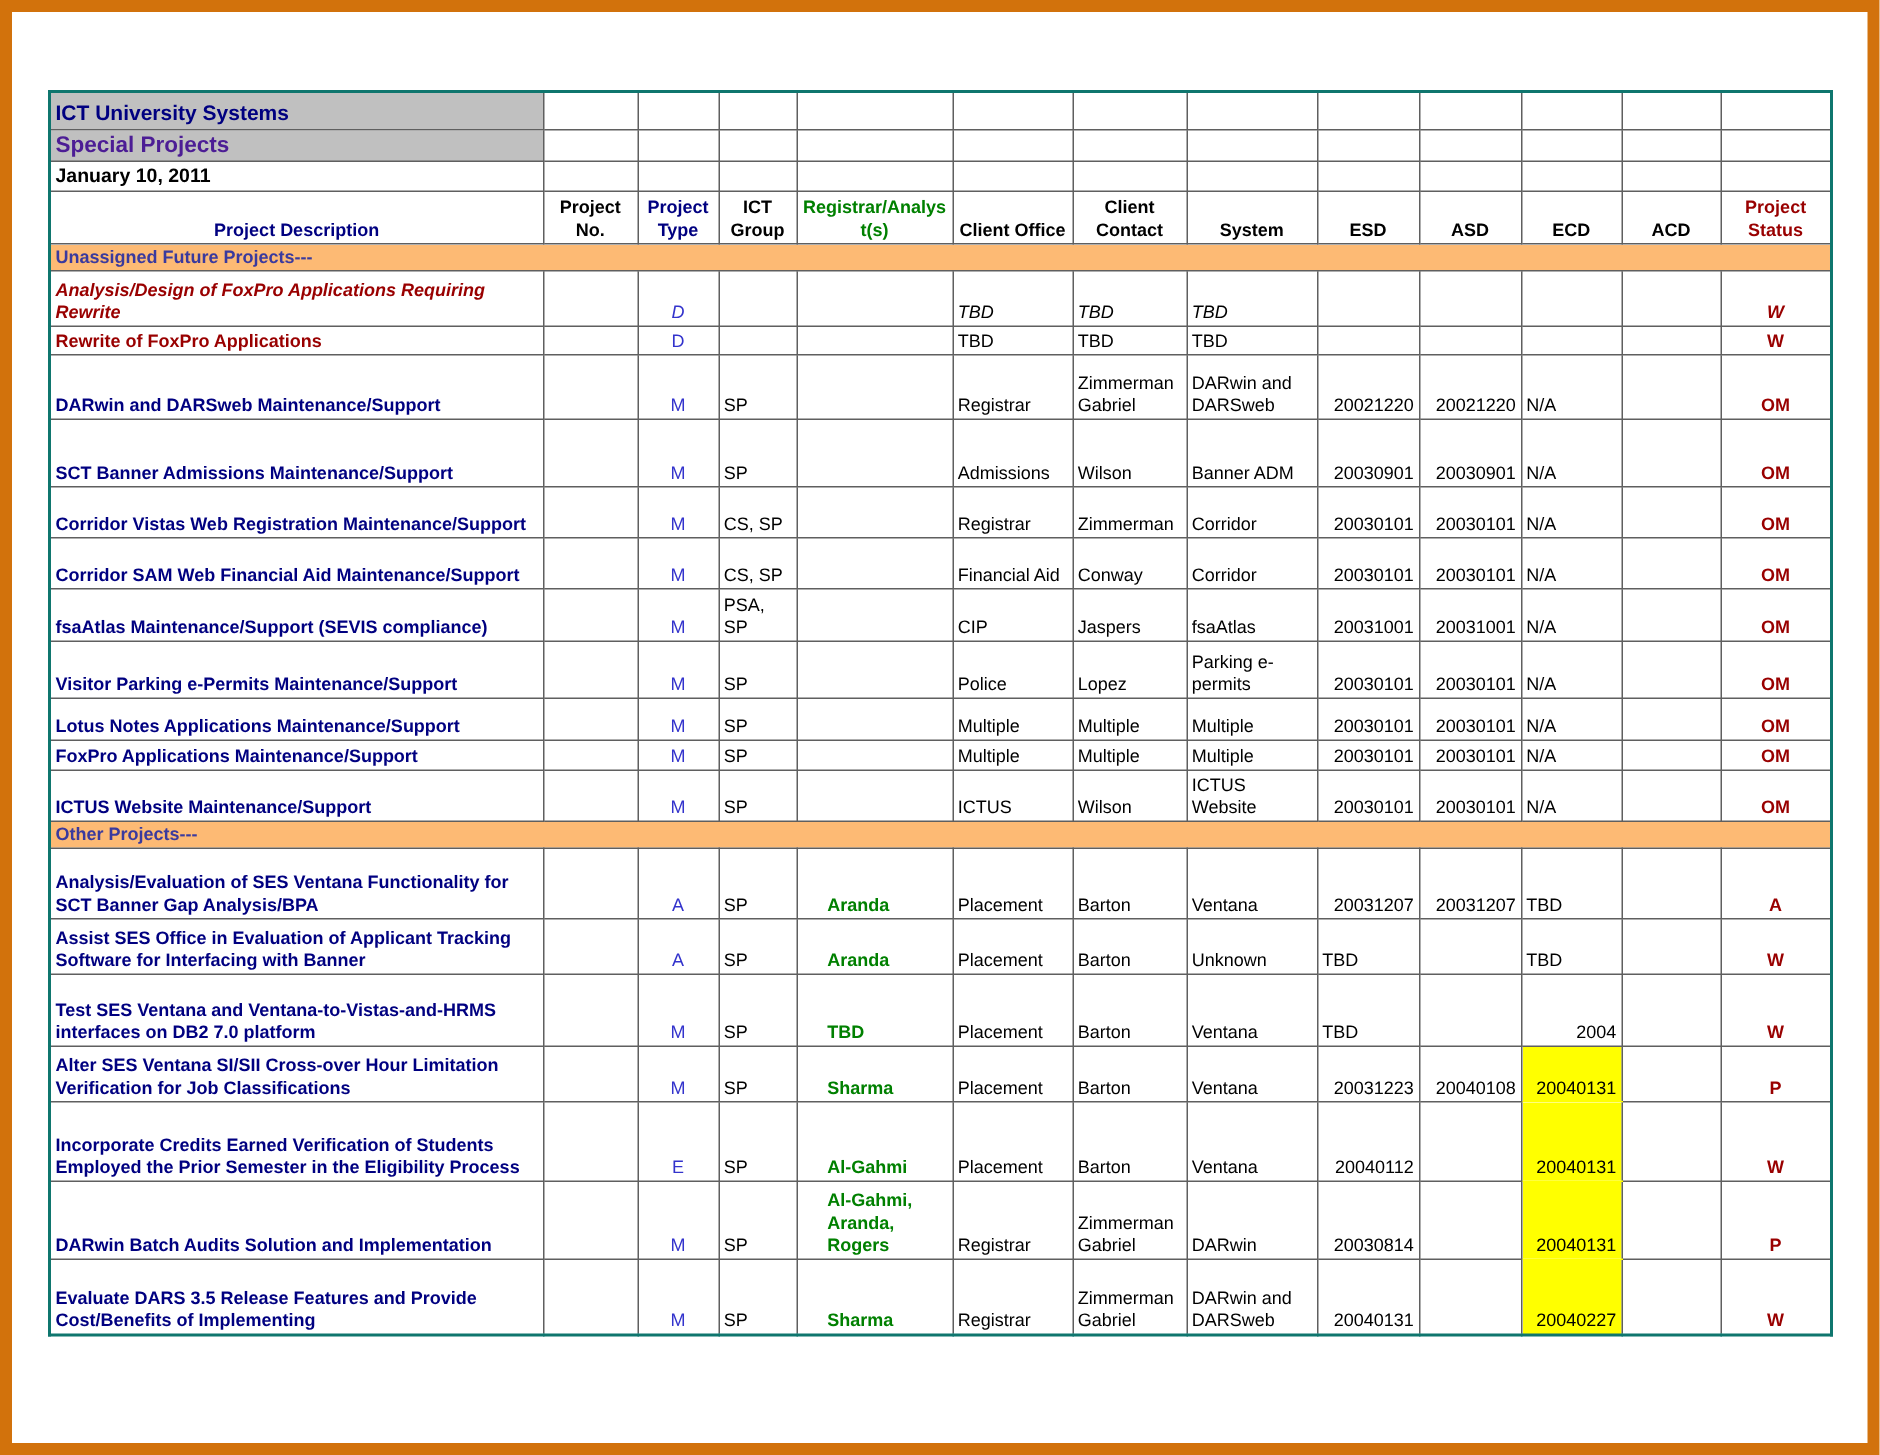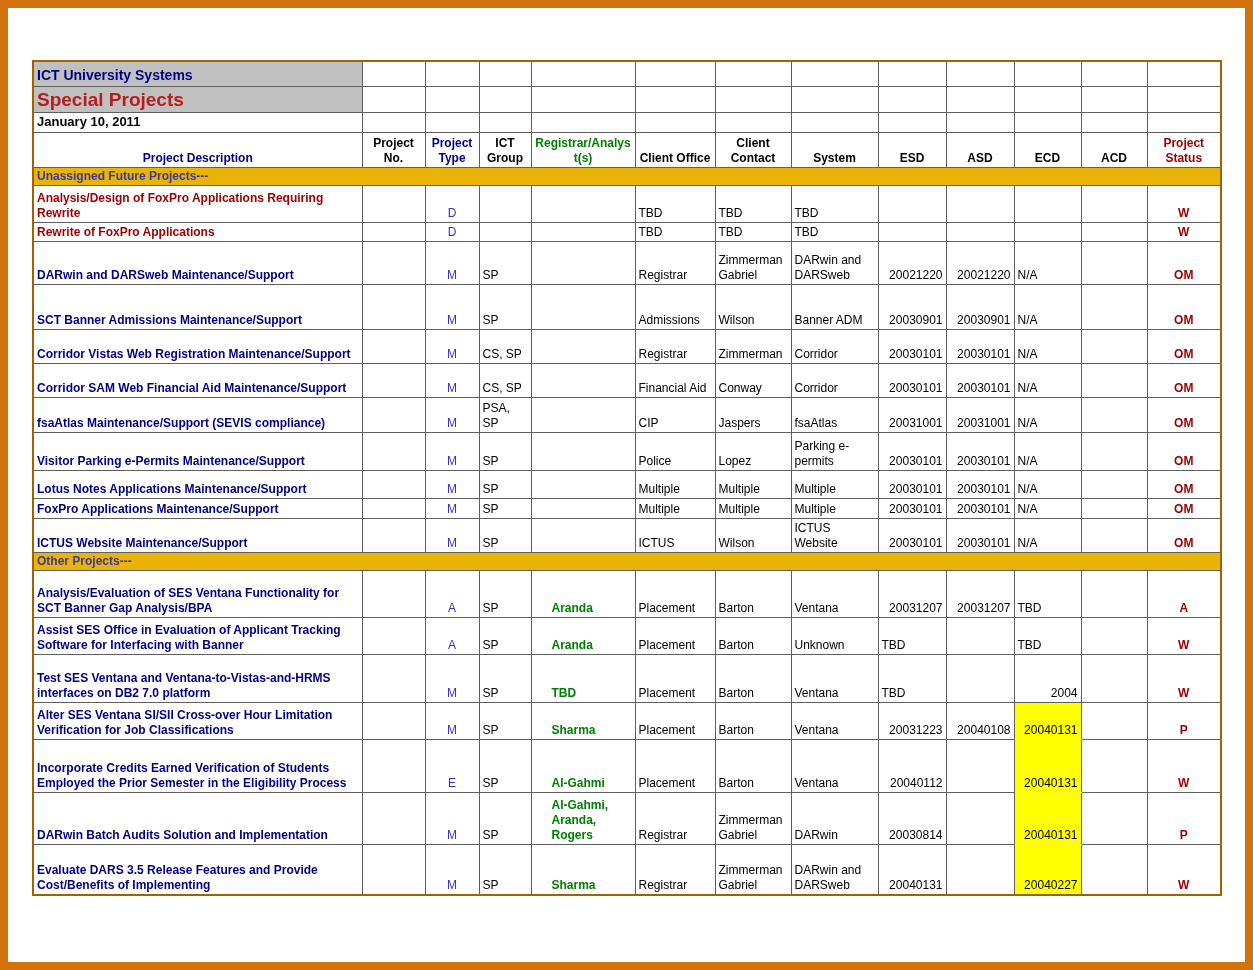--- a/index.html
+++ b/index.html
@@ -6,47 +6,47 @@
   body {
     width:1253px; height:970px; box-sizing:border-box;
     background:#ffffff;
     border:8px solid #d2720c;
     font-family:"Liberation Sans", sans-serif;
     overflow:hidden;
   }
   .sheet { margin:52px 0 0 24px; }
   table.grid {
     border-collapse:collapse; table-layout:fixed;
-    width:1188px; border:2px solid #a16207;
+    width:1188px; border:2px solid #0f766e;
     background:#fff;
   }
   .grid td, .grid th {
     border:1px solid #5f5f5f;
     vertical-align:bottom;
     padding:1px 3px;
     font-size:12px; line-height:1.25;
     color:#000; overflow:hidden;
     word-wrap:break-word;
   }
   
   tr.r-title  { height:25px; }
   tr.r-sub    { height:18px; }
   tr.r-date   { height:18px; }
   td.title-cell    { background:#c0c0c0; color:#000080; font-weight:bold; font-size:14px; }
-  td.subtitle-cell { background:#c0c0c0; color:#b91c1c; font-weight:bold; font-size:19px; }
+  td.subtitle-cell { background:#c0c0c0; color:#4c1d95; font-weight:bold; font-size:15px; }
   td.date-cell     { color:#000000; font-weight:bold; font-size:13px; }
   
   tr.r-head { height:35px; }
   .grid th { font-weight:bold; text-align:center; }
   th.th-navy  { color:#000080; }
   th.th-green { color:#008000; }
   th.th-red   { color:#990000; }
   
   tr.section td {
-    background:#eab308; color:#3a3a9e;
+    background:#fdba74; color:#3a3a9e;
     font-weight:bold; vertical-align:middle;
   }
   
   td.desc { font-weight:bold; color:#000080; }
   td.desc.red { color:#990000; }
   td.type { color:#3333cc; text-align:center; }
   td.prog { color:#008000; font-weight:bold;padding-left:20px; }
   td.status { color:#990000; font-weight:bold; text-align:center; }
   td.c-right { text-align:right; }
   td.hl { background:#ffff00; }
@@ -130,21 +130,21 @@
         <th>ASD</th>
         <th>ECD</th>
         <th>ACD</th>
         <th class="th-red">Project Status</th>
       </tr>
     </thead>
     <tbody id="tbody">
         <tr class="section" style="height: 17px;">
           <td colspan="13">Unassigned Future Projects---</td>
         </tr>
-        <tr style="height: 37px;">
+        <tr style="height: 37px; font-style: italic;">
           <td class="desc red">Analysis/Design of FoxPro Applications Requiring Rewrite</td>
           <td></td>
           <td class="type">D</td>
           <td></td>
           <td class="prog"></td>
           <td>TBD</td>
           <td>TBD</td>
           <td>TBD</td>
           <td></td>
           <td></td>

